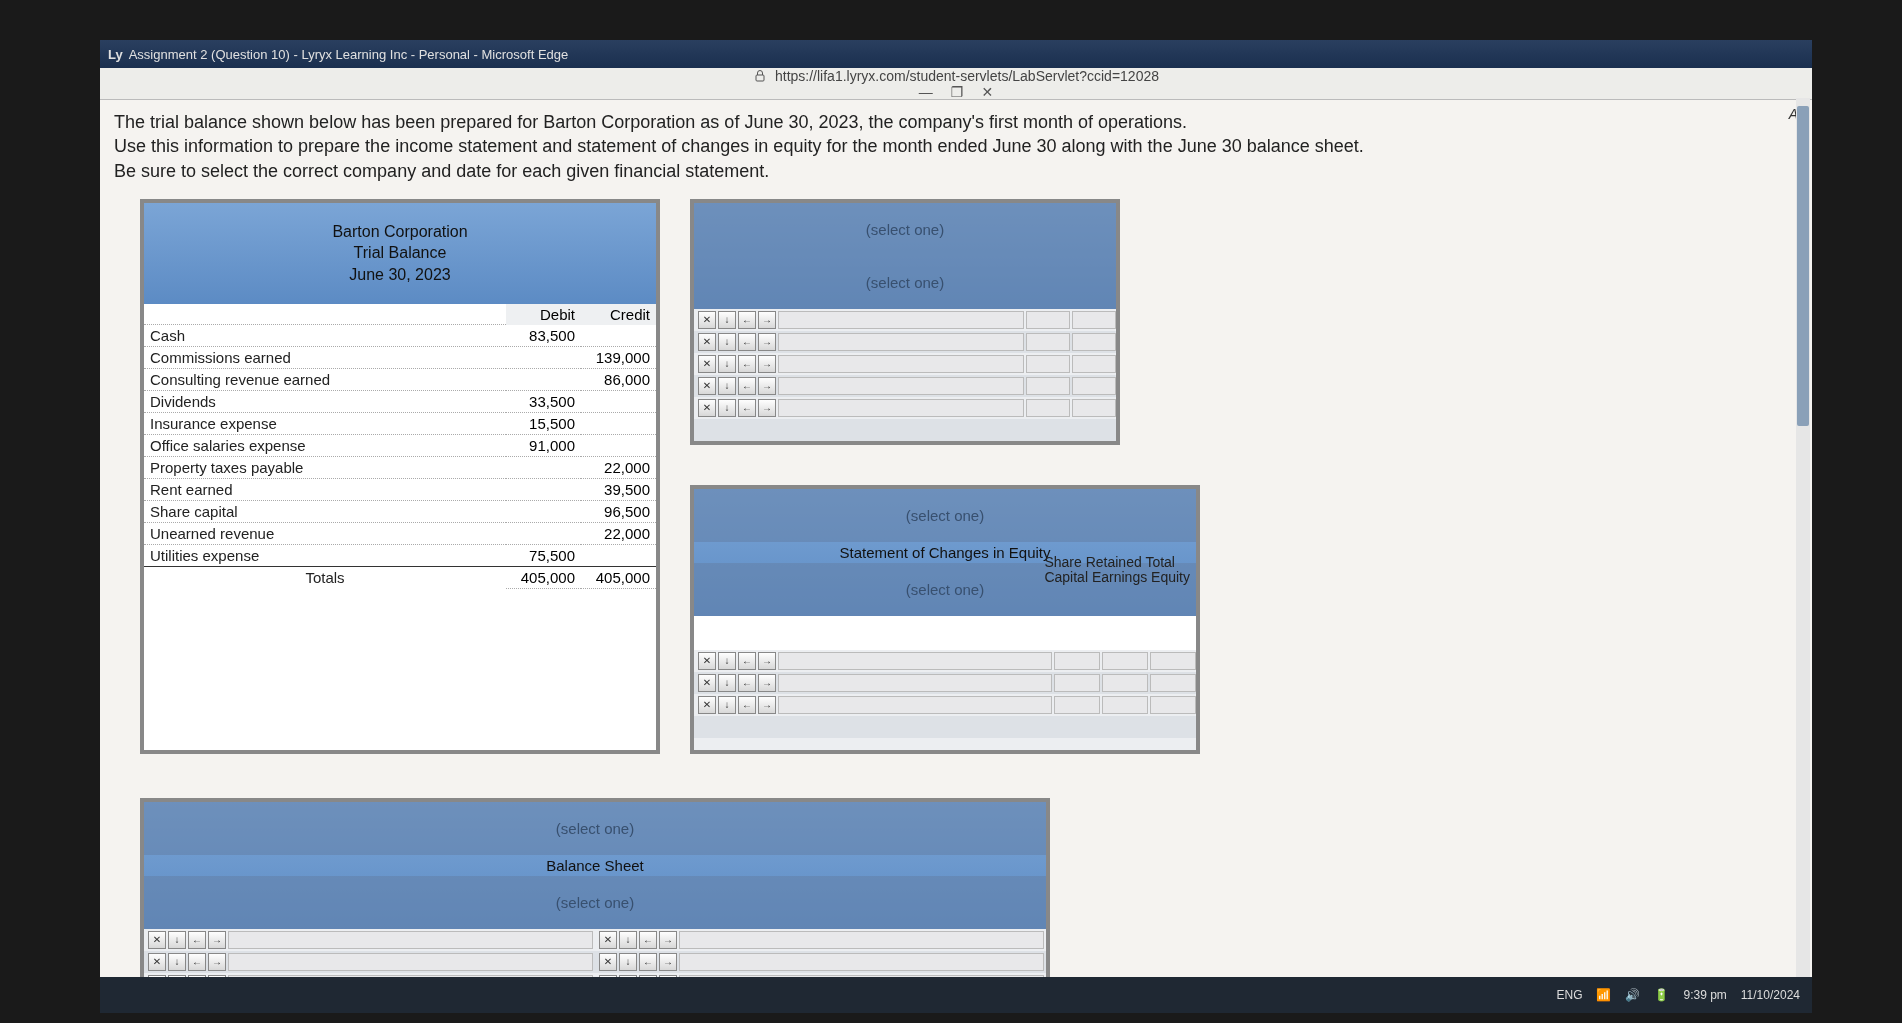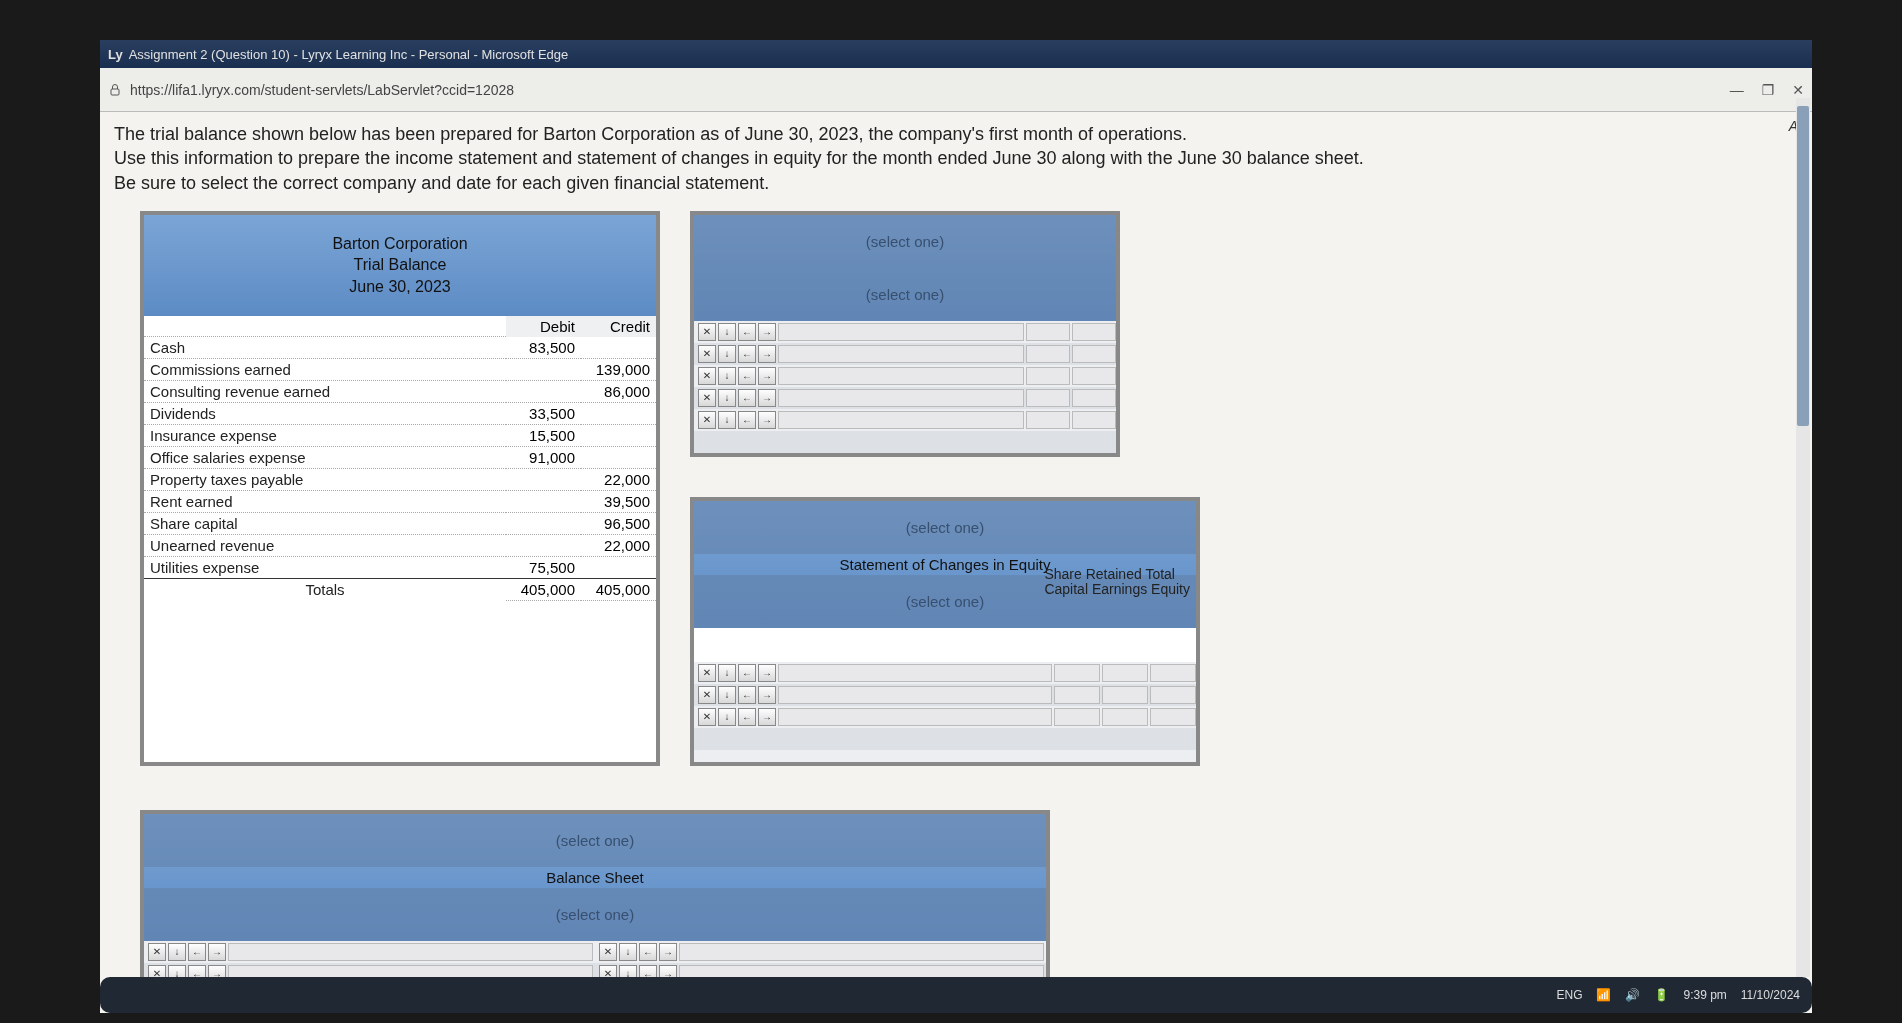--- a/index.html
+++ b/index.html
@@ -28,29 +28,30 @@
   height: 28px;
   background: linear-gradient(#2a3f5f, #1a2f4f);
   color: #e0e0e0;
   display: flex;
   align-items: center;
   padding: 0 8px;
   font-size: 13px;
 }
 .titlebar .ly { font-weight: bold; margin-right: 6px; }
 .addressbar {
-  height: 44px;
+  height: 32px;
   background: #ededea;
   display: flex;
   align-items: center;
   padding: 0 8px;
   font-size: 14px;
   color: #444;
   border-bottom: 1px solid #bbb;
-  justify-content: space-between;
+  justify-content: center;
+  flex-direction: column;
 }
 .addr-left { display: flex; align-items: center; gap: 8px; }
 .lock-icon { width: 14px; height: 14px; display:inline-block; }
 .addr-right { display: flex; align-items: center; gap: 18px; color: #555; }
 .win-btn { cursor: pointer; font-size: 14px; }
 .content {
   padding: 10px 14px;
   position: relative;
   height: calc(100% - 58px);
 }
@@ -172,21 +173,20 @@
   left: 0; right: 0; bottom: 0;
   height: 36px;
   background: #1f2833;
   display: flex;
   align-items: center;
   justify-content: flex-end;
   color: #ddd;
   font-size: 12px;
   padding: 0 12px;
   gap: 14px;
-  border-radius: 10px;
 }
 .scrollbar {
   position: absolute;
   right: 2px;
   top: 58px;
   bottom: 36px;
   width: 14px;
   background: #e6e6e6;
 }
 .scroll-thumb {

